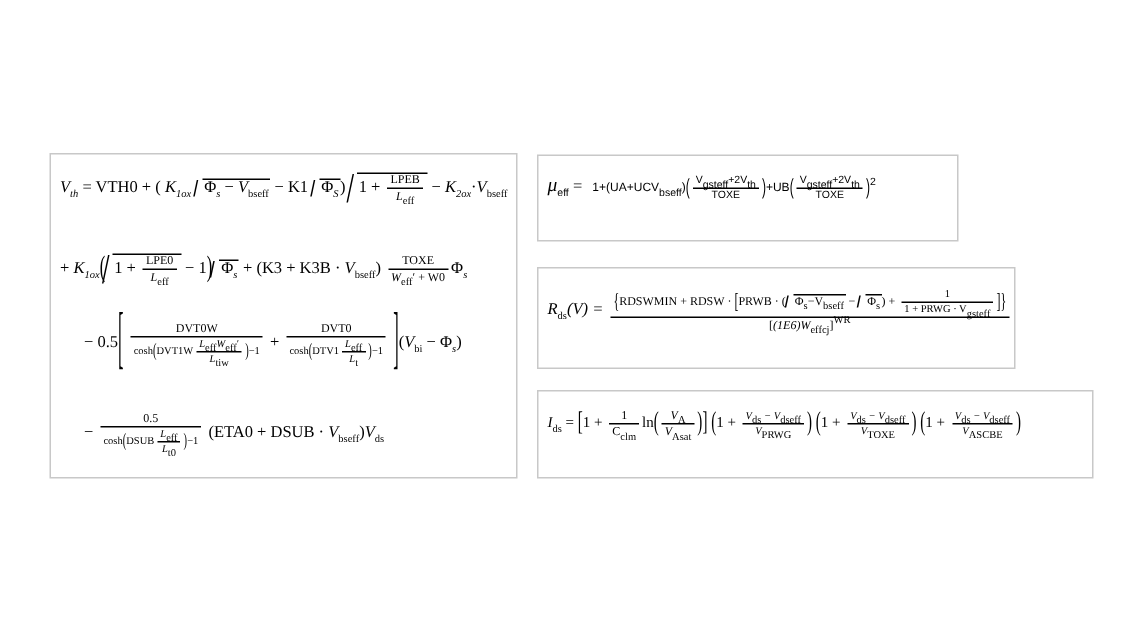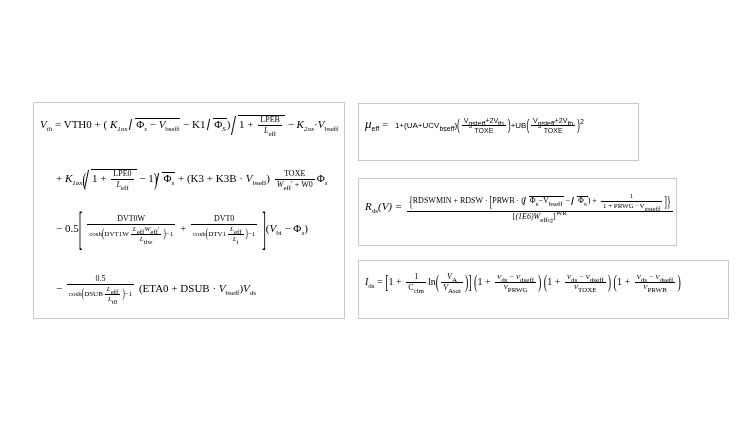--- a/index.html
+++ b/index.html
@@ -29,21 +29,21 @@
     <span class="i"><span>V</span><sub>th</sub></span>
     <span>= VTH0 + (</span>
     <span class="i"><span>K</span><sub>1ox</sub></span>
     <span class="sqrt"><span>Φ</span><sub class="i">s</sub><span> − </span><span class="i">V</span><sub>bseff</sub></span>
     <span> − K1</span>
     <span class="sqrt"><span>Φ</span><sub class="i">S</sub></span><span>)</span>
     <span class="sqrt"><span>1 + </span><span class="frac"><span class="num sm">LPEB</span><span class="den sm"><span class="i">L</span><sub>eff</sub></span></span></span>
     <span> − </span><span class="i"><span>K</span><sub>2ox</sub></span><span>·</span><span class="i">V</span><sub>bseff</sub>
   </div>
 
-  <div class="eq" style="left:22px;top:66px;">
+  <div class="eq" style="left:6px;top:66px;">
     <span>+ </span><span class="i"><span>K</span><sub>1ox</sub></span><span class="big2">(</span><span class="sqrt"><span>1 + </span><span class="frac"><span class="num sm">LPE0</span><span class="den sm"><span class="i">L</span><sub>eff</sub></span></span></span><span> − 1</span><span class="big2">)</span><span class="sqrt"><span>Φ</span><sub class="i">s</sub></span><span> + (K3 + K3B · </span><span class="i">V</span><sub>bseff</sub><span>)</span>
     <span class="frac"><span class="num sm">TOXE</span><span class="den sm"><span class="i">W</span><sub>eff</sub><span>′ + W0</span></span></span><span>Φ</span><sub class="i">s</sub>
   </div>
 
   <div class="eq" style="left:22px;top:112px;">
     <span>− 0.5</span><span class="big" style="transform:scaleY(4.2);">[</span>
     <span class="frac"><span class="num sm">DVT0W</span><span class="den xs"><span>cosh</span><span class="big2">(</span><span>DVT1W</span><span class="frac"><span class="num xs"><span class="i">L</span><sub>eff</sub><span class="i">W</span><sub>eff</sub>′</span><span class="den xs"><span class="i">L</span><sub>tiw</sub></span></span><span class="big2">)</span><span>−1</span></span></span>
     <span> + </span>
     <span class="frac"><span class="num sm">DVT0</span><span class="den xs"><span>cosh</span><span class="big2">(</span><span>DTV1</span><span class="frac"><span class="num xs"><span class="i">L</span><sub>eff</sub></span><span class="den xs"><span class="i">L</span><sub>t</sub></span></span><span class="big2">)</span><span>−1</span></span></span>
     <span class="big" style="transform:scaleY(4.2);">]</span>(<span class="i">V</span><sub>bi</sub><span> − Φ</span><sub class="i">s</sub>)
@@ -76,15 +76,15 @@
   </div>
 </div>
 
 <div class="box" style="left:358px;top:260px;width:371px;height:59px;">
   <div class="eq" style="left:6px;top:12px;font-size:10px;">
     <span class="i">I</span><sub>ds</sub>
     <span>=</span>
     <span class="big2">[</span><span>1 + </span><span class="frac"><span class="num sm">1</span><span class="den sm"><span>C</span><sub>clm</sub></span></span><span>ln</span><span class="big2">(</span><span class="frac"><span class="num sm"><span class="i">V</span><sub>A</sub></span><span class="den sm"><span class="i">V</span><sub>Asat</sub></span></span><span class="big2">)</span><span class="big2">]</span>
     <span class="big2">(</span><span>1 + </span><span class="frac"><span class="num xs"><span class="i">V</span><sub>ds</sub><span class="i"> − V</span><sub>dseff</sub></span><span class="den xs"><span class="i">V</span><sub>PRWG</sub></span></span><span class="big2">)</span>
     <span class="big2">(</span><span>1 + </span><span class="frac"><span class="num xs"><span class="i">V</span><sub>ds</sub><span class="i"> − V</span><sub>dseff</sub></span><span class="den xs"><span class="i">V</span><sub>TOXE</sub></span></span><span class="big2">)</span>
-    <span class="big2">(</span><span>1 + </span><span class="frac"><span class="num xs"><span class="i">V</span><sub>ds</sub><span class="i"> − V</span><sub>dseff</sub></span><span class="den xs"><span class="i">V</span><sub>PRWB</sub></span></span><span class="big2">)</span>
+    <span class="big2">(</span><span>1 + </span><span class="frac"><span class="num xs"><span class="i">V</span><sub>ds</sub><span class="i"> − V</span><sub>dseff</sub></span><span class="den xs"><span class="i">V</span><sub>ASCBE</sub></span></span><span class="big2">)</span>
   </div>
 </div>
 
 </body></html>

